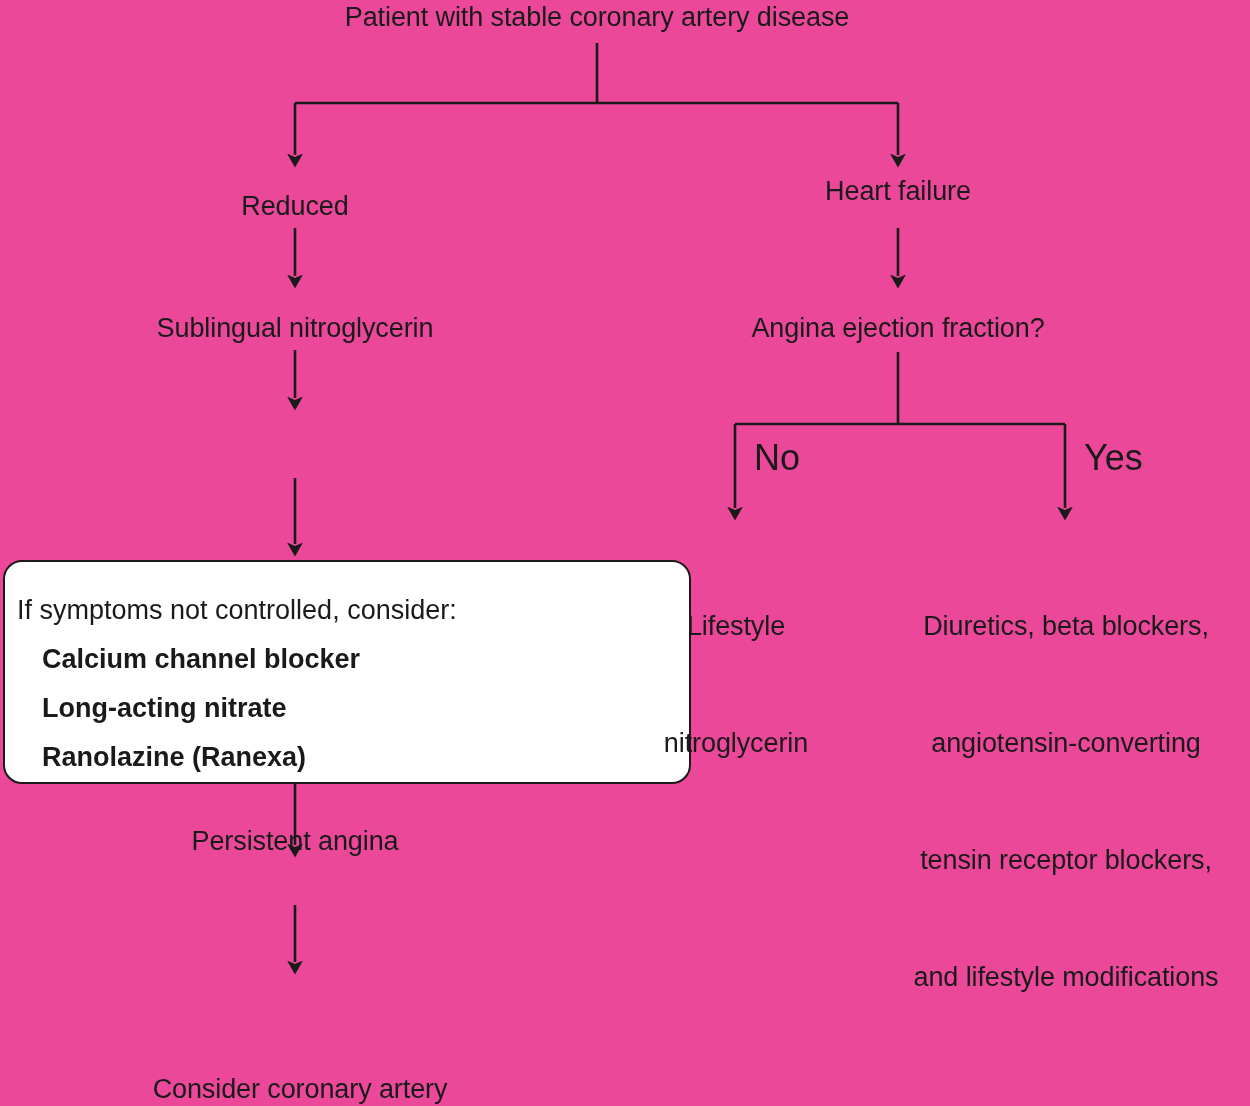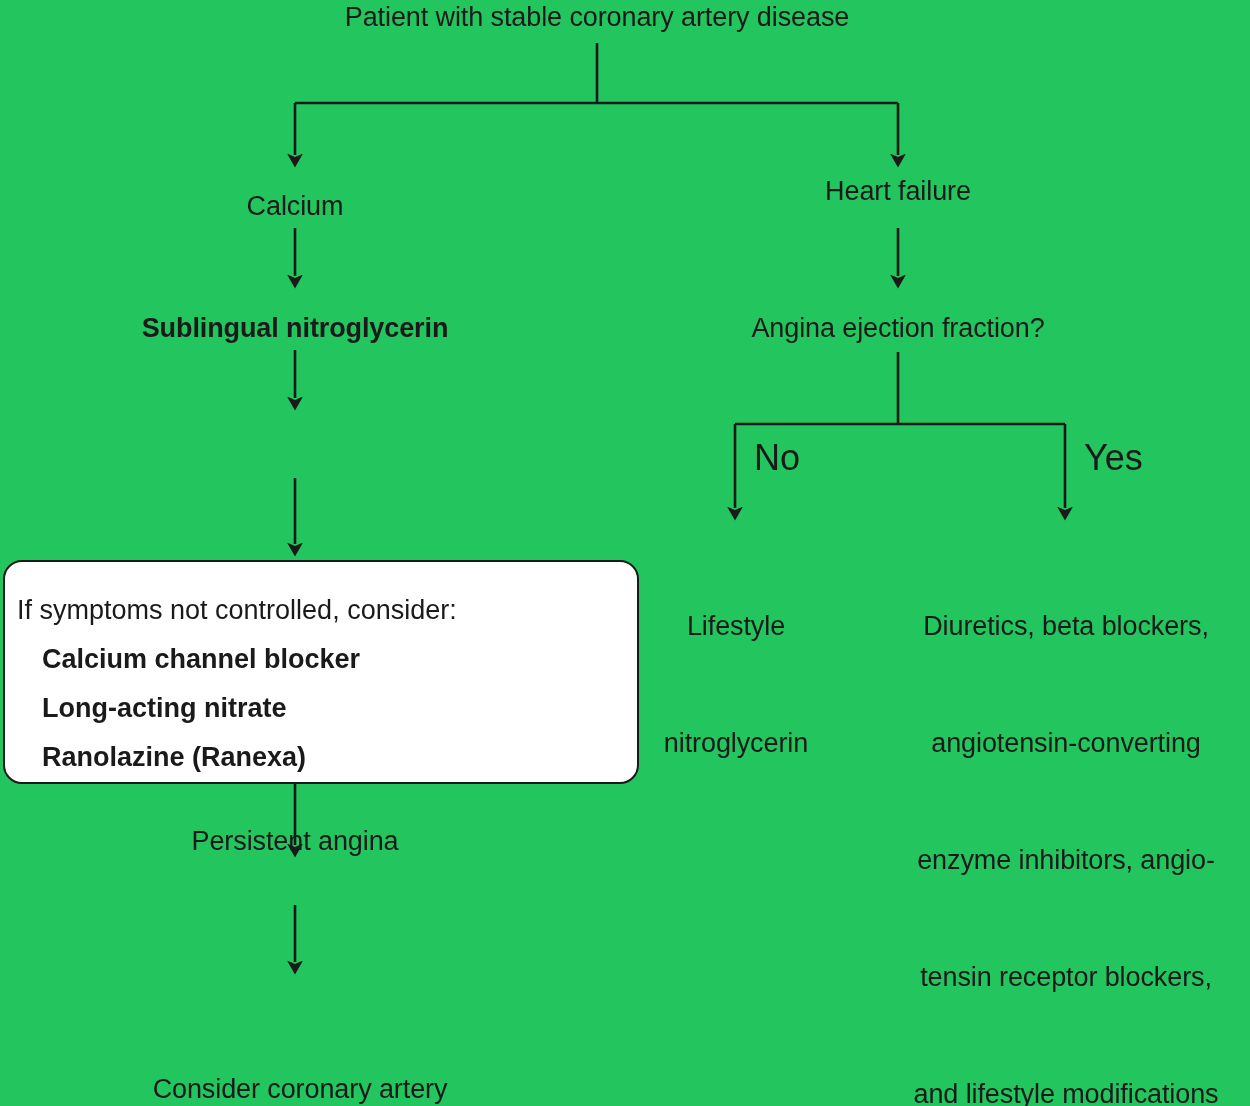--- a/index.html
+++ b/index.html
@@ -1,19 +1,19 @@
 <!DOCTYPE html>
 <html><head>
 <meta charset="utf-8">
 <style>
   html,body{margin:0;padding:0;background:#ffffff;}
   #canvas{
     position:relative;
     width:1250px;height:1106px;
-    background:#22c55e;
+    background:#ec4899;
     font-family:"Liberation Sans","DejaVu Sans",sans-serif;
     color:#1a1a1a;
     overflow:hidden;
   }
   svg.edges{position:absolute;left:0;top:0;width:1250px;height:1106px;}
   .node{
     position:absolute;
     font-size:27px;
     line-height:35px;
     color:#1a1a1a;
@@ -82,26 +82,26 @@
       <path d="M735,424 L1065,424"></path>
 
       <path d="M735,424 L735,508" marker-end="url(#ah)"></path>
 
       <path d="M1065,424 L1065,508" marker-end="url(#ah)"></path>
     </g>
   </svg>
 
   <div class="node ctr" style="left:597px;top:0px;">Patient with stable coronary artery disease</div>
 
-  <div class="node ctr" style="left:295px;top:189px;">Calcium</div>
+  <div class="node ctr" style="left:295px;top:189px;">Reduced</div>
 
-  <div class="node ctr" style="left:295px;top:311px;font-weight:bold;">Sublingual nitroglycerin</div>
+  <div class="node ctr" style="left:295px;top:311px;">Sublingual nitroglycerin</div>
 
 
-  <div class="rbox" style="left:3px;top:560px;width:636px;height:224px;padding:24px 20px 0 12px;">
+  <div class="rbox" style="left:3px;top:560px;width:688px;height:224px;padding:24px 20px 0 12px;">
     <div class="bl">If symptoms not controlled, consider:</div>
     <div class="bl indent">Calcium channel blocker</div>
     <div class="bl indent">Long-acting nitrate</div>
     <div class="bl indent">Ranolazine (Ranexa)</div>
   </div>
 
   <div class="node ctr" style="left:295px;top:824px;">Persistent angina</div>
 
   <div class="node ctr" style="left:300px;top:992px;line-height:39px;">
     <div>Consider coronary artery</div>
@@ -118,18 +118,17 @@
   <div class="edge-label" style="left:1084px;top:443px;">Yes</div>
 
   <div class="node ctr" style="left:736px;top:529px;line-height:39px;">
     <div>Lifestyle</div>
     <div>nitroglycerin</div>
   </div>
 
   <div class="node ctr" style="left:1066px;top:529px;line-height:39px;">
     <div>Diuretics, beta blockers,</div>
     <div>angiotensin-converting</div>
-    <div>enzyme inhibitors, angio-</div>
     <div>tensin receptor blockers,</div>
     <div>and lifestyle modifications</div>
   </div>
 
 </div>
 
 </body></html>

